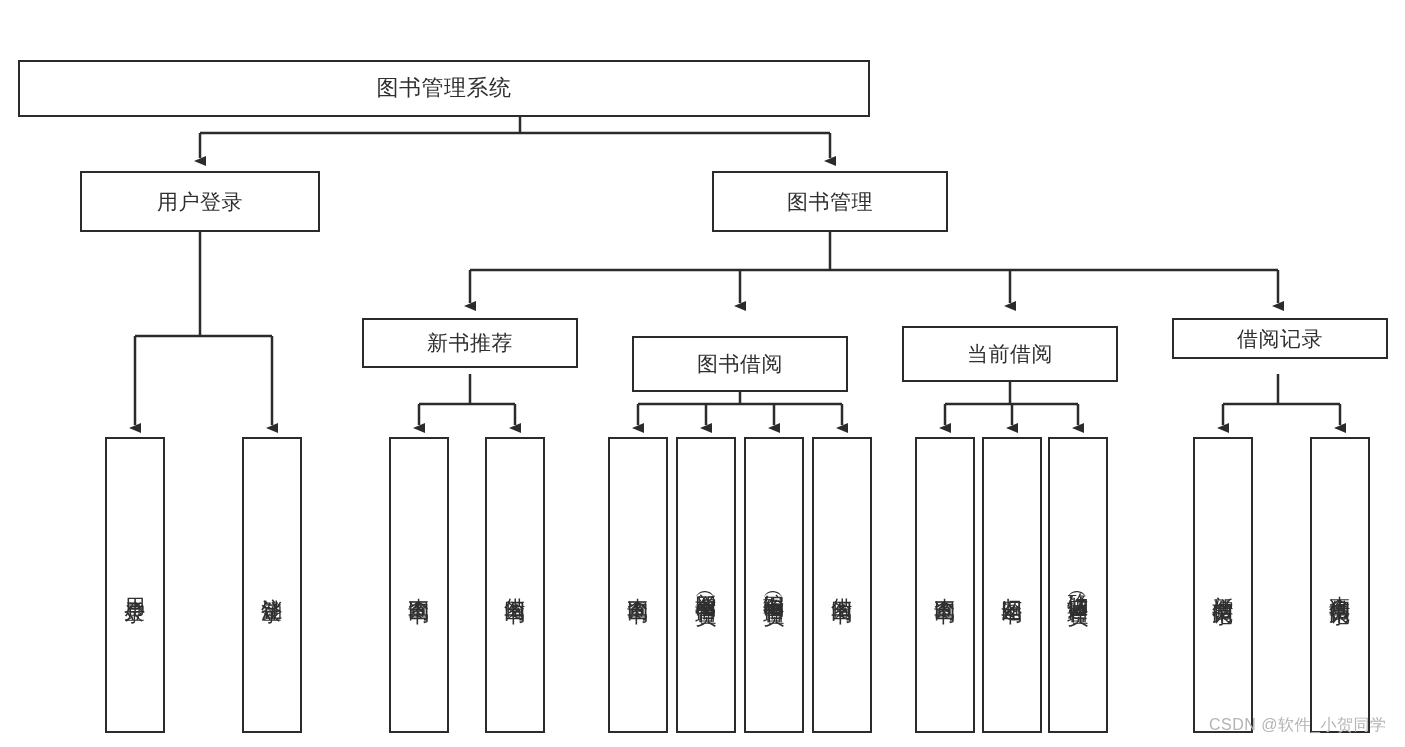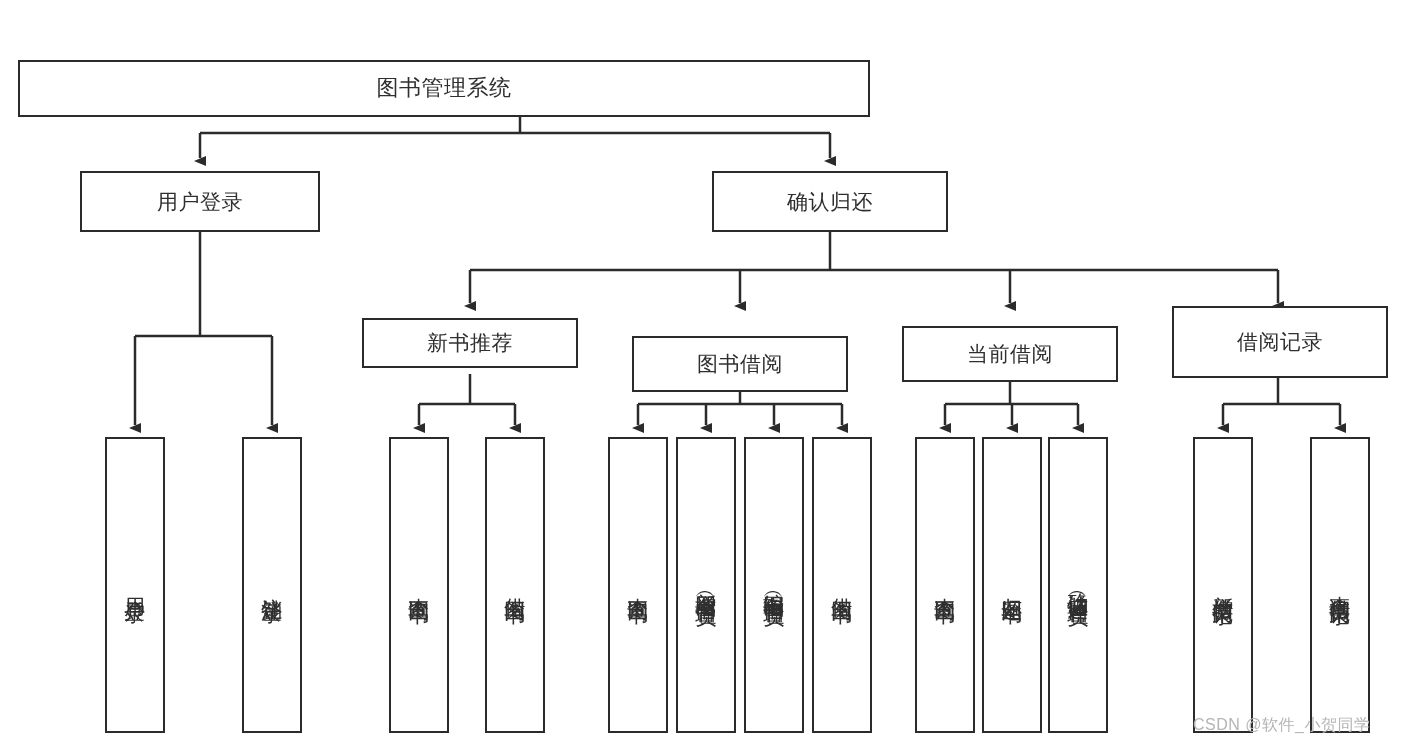--- a/index.html
+++ b/index.html
@@ -118,33 +118,33 @@
   </svg>
 
   <div class="node horiz root" style="left:18px; top:12px; width:852px; height:57px;margin-top:48px;">
     <span class="label">图书管理系统</span>
   </div>
 
   <div class="node horiz" style="left:80px; top:171px; width:240px; height:61px;">
     <span class="label">用户登录</span>
   </div>
   <div class="node horiz" style="left:712px; top:171px; width:236px; height:61px;">
-    <span class="label">确认归还</span>
+    <span class="label">图书管理</span>
   </div>
 
   <div class="node horiz" style="left:362px; top:318px; width:216px; height:50px;">
     <span class="label">新书推荐</span>
   </div>
   <div class="node horiz" style="left:632px; top:336px; width:216px; height:56px;">
     <span class="label">图书借阅</span>
   </div>
   <div class="node horiz" style="left:902px; top:318px; width:216px; height:56px;margin-top:8px;">
     <span class="label">当前借阅</span>
   </div>
-  <div class="node horiz" style="left:1172px; top:306px; width:216px; height:72px;">
+  <div class="node horiz" style="left:1172px; top:318px; width:216px; height:41px;">
     <span class="label">借阅记录</span>
   </div>
 
   <div class="node vert" style="left:105px; top:437px; width:60px; height:296px;">
     <span class="label">用户登录</span>
   </div>
   <div class="node vert" style="left:242px; top:437px; width:60px; height:296px;">
     <span class="label">注销登录</span>
   </div>
 
@@ -178,15 +178,15 @@
     <span class="label">确认归还（管理员）</span>
   </div>
 
   <div class="node vert" style="left:1193px; top:437px; width:60px; height:296px;">
     <span class="label">新增借阅记录</span>
   </div>
   <div class="node vert" style="left:1310px; top:437px; width:60px; height:296px;">
     <span class="label">查询借阅记录</span>
   </div>
 
-  <div class="watermark" style="left:1193px; top:715px;">CSDN @软件_小贺同学</div>
+  <div class="watermark" style="left:1193px; top:715px;padding-left:16px;">CSDN @软件_小贺同学</div>
 
 </div>
 
 </body></html>

